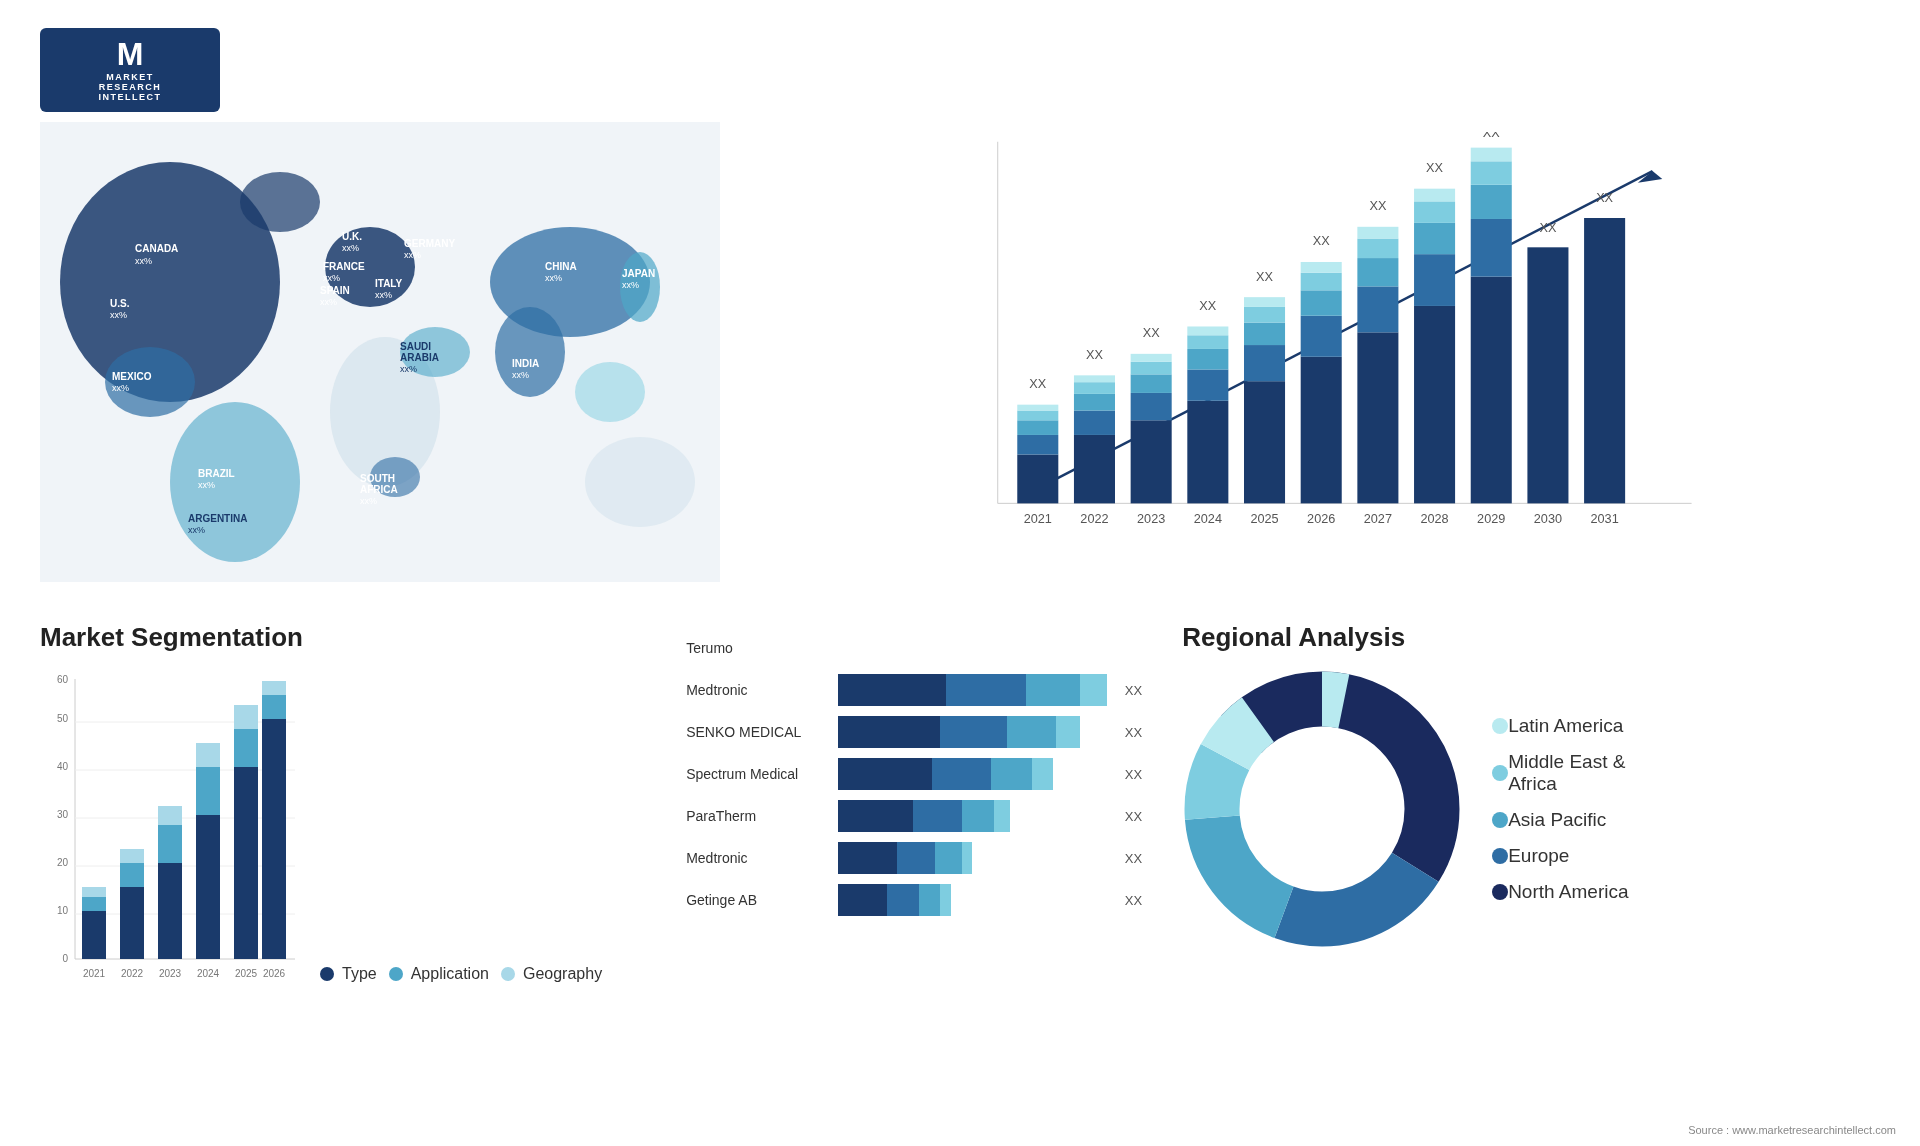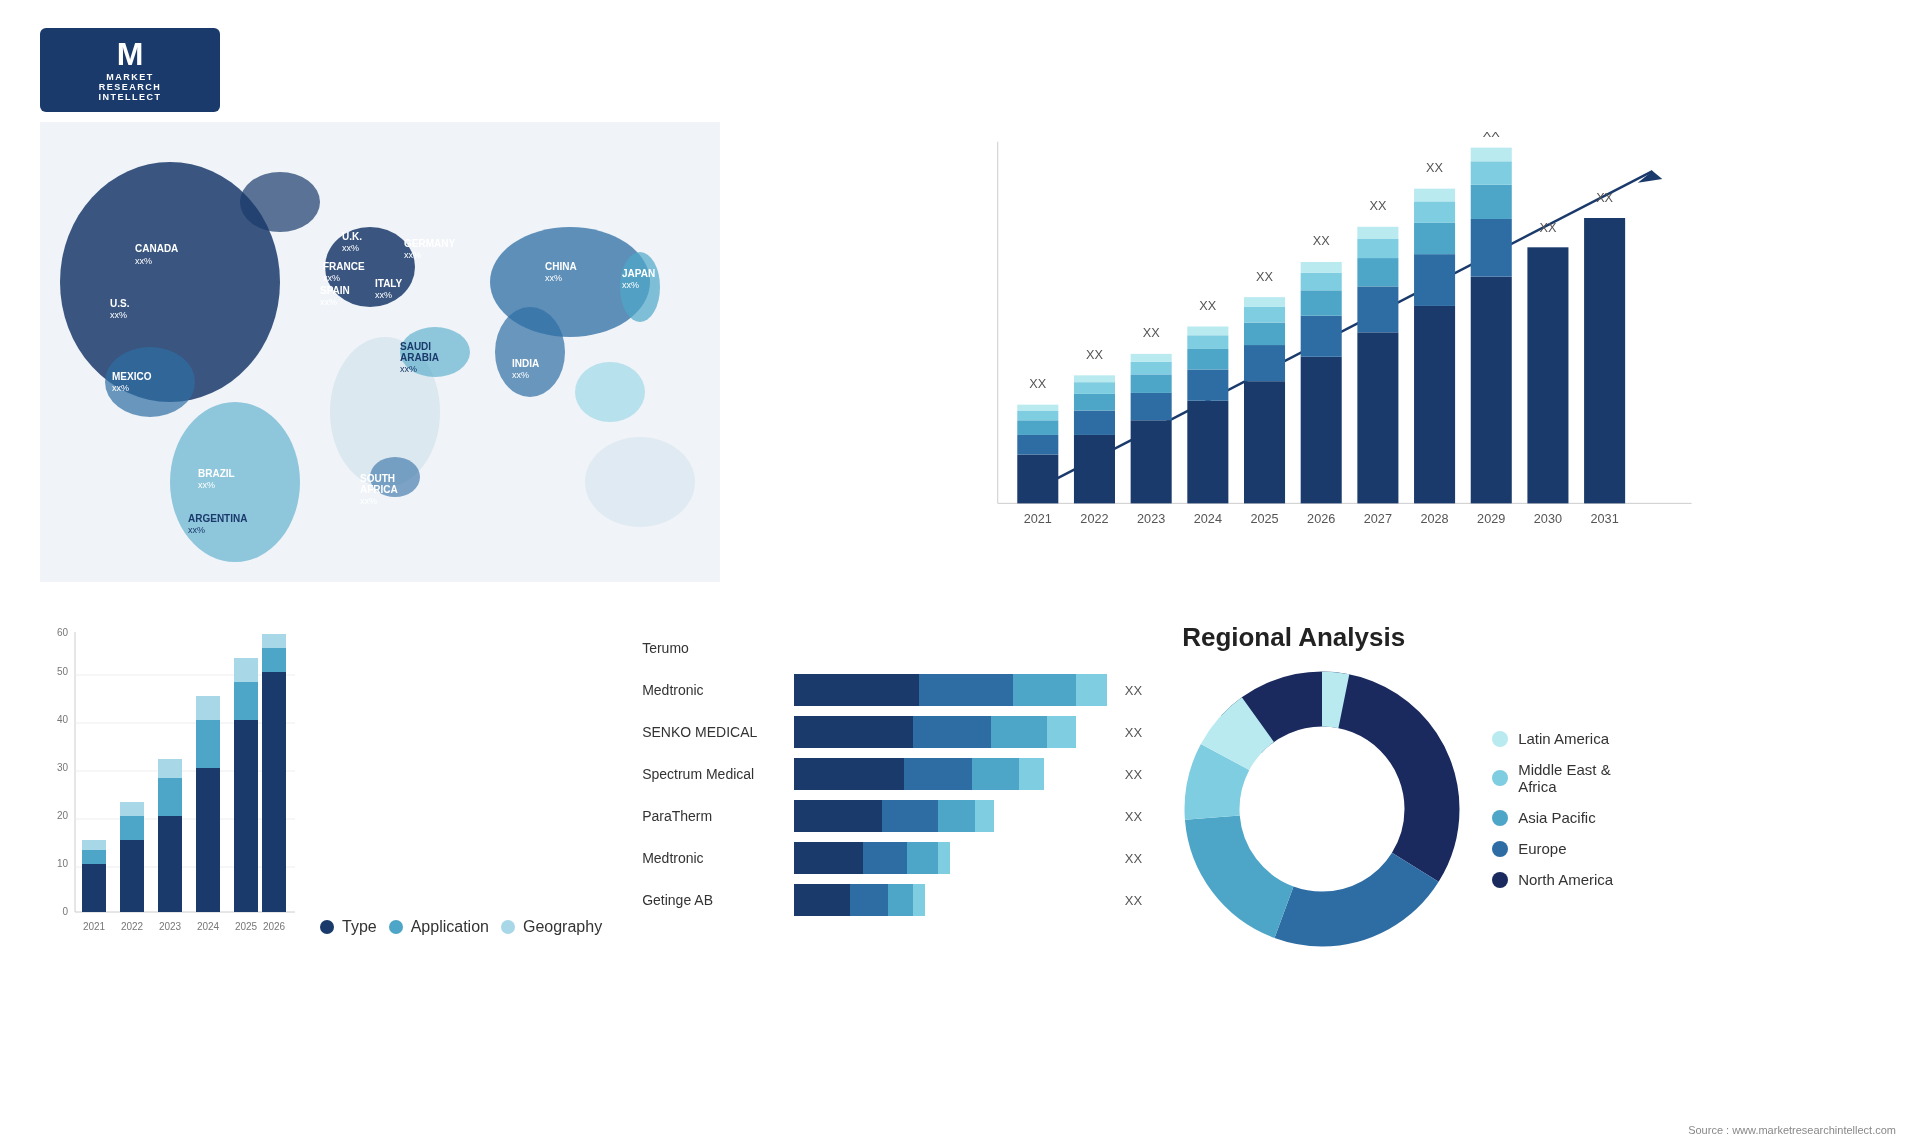--- a/index.html
+++ b/index.html
@@ -139,20 +139,21 @@
     .player-row {
       display: flex;
       align-items: center;
       gap: 12px;
     }
     .player-name {
       font-size: 14px;
       color: #333;
       width: 140px;
       flex-shrink: 0;
+      margin-left: 44px;
     }
     .player-bar-container {
       flex: 1;
       height: 32px;
       position: relative;
     }
     .player-bar {
       height: 100%;
       display: flex;
     }
@@ -185,22 +186,21 @@
       flex-shrink: 0;
     }
     .regional-legend {
       display: flex;
       flex-direction: column;
       gap: 14px;
     }
     .reg-legend-item {
       display: flex;
       align-items: center;
-      gap: 10px;
-      font-size: 15px;
+      font-size: 19px;
       color: #333;
     }
     .reg-dot {
       width: 16px;
       height: 16px;
       border-radius: 50%;
       flex-shrink: 0;
     }
 
     .source-text {
@@ -396,20 +396,21 @@
         <text x="545" y="400" font-size="13" text-anchor="middle" fill="#555">2029</text>
         <text x="603" y="400" font-size="13" text-anchor="middle" fill="#555">2030</text>
         <text x="661" y="400" font-size="13" text-anchor="middle" fill="#555">2031</text>
       </svg>
     </div>
   </div>
 
   <div class="bottom-row">
 
     <div class="segmentation-section">
+      <div class="section-title">Market Segmentation</div>
       <div class="seg-content">
         <div class="seg-chart">
           <svg viewBox="0 0 260 340" width="260" height="340">
 
             <line x1="35" y1="10" x2="35" y2="290" stroke="#ccc" stroke-width="1"></line>
             <line x1="35" y1="290" x2="255" y2="290" stroke="#ccc" stroke-width="1"></line>
 
             <text x="28" y="293" font-size="10" text-anchor="end" fill="#777">0</text>
             <text x="28" y="245" font-size="10" text-anchor="end" fill="#777">10</text>
             <text x="28" y="197" font-size="10" text-anchor="end" fill="#777">20</text>

